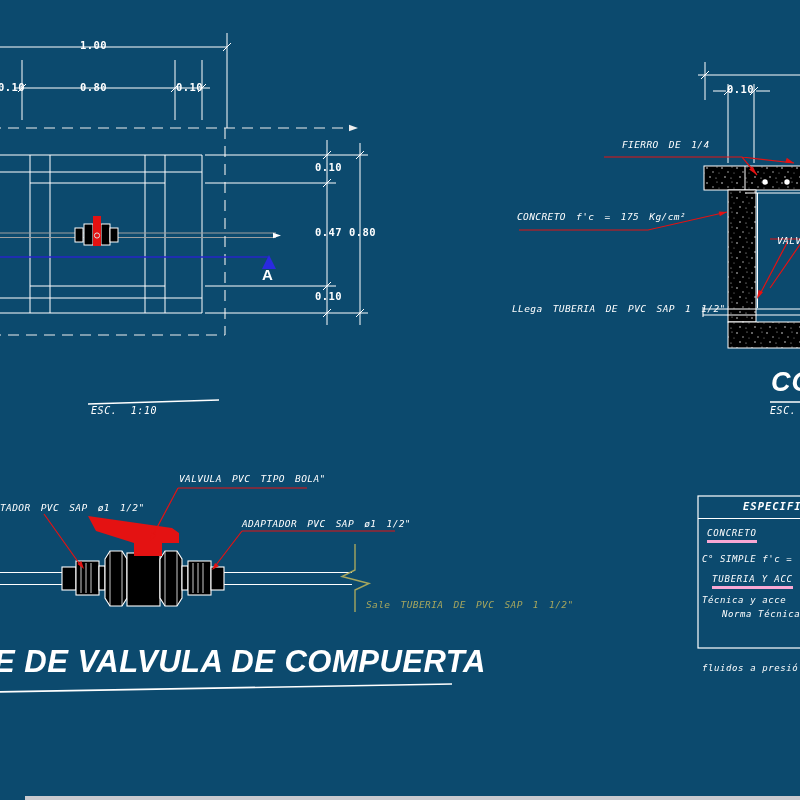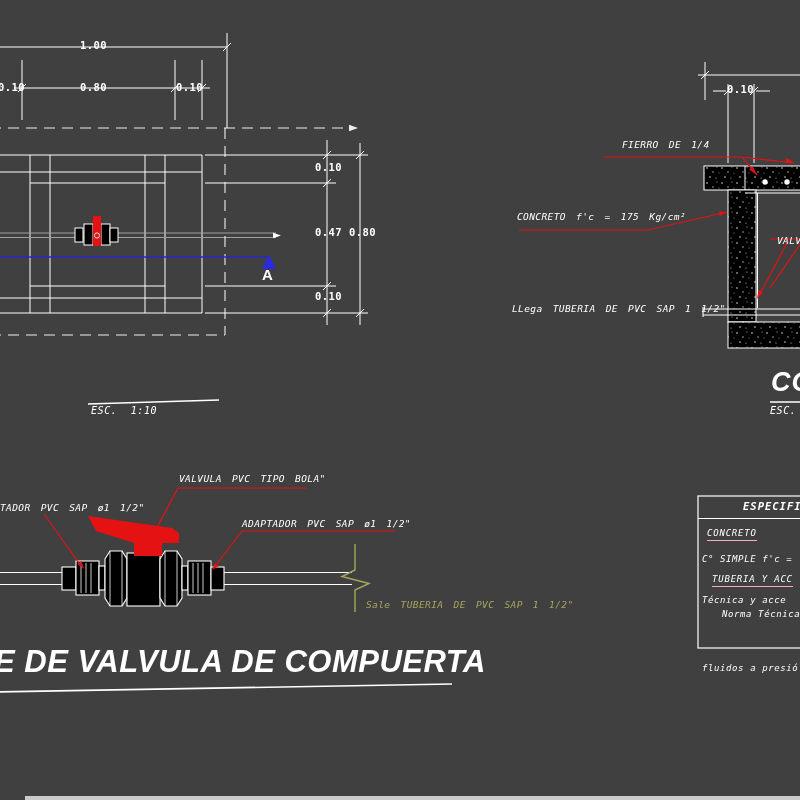--- a/index.html
+++ b/index.html
@@ -1,34 +1,34 @@
 <!DOCTYPE html>
 <html><head>
 <meta charset="utf-8">
 <style>
   html,body{margin:0;padding:0;background:#000;}
-  #stage{position:relative;width:800px;height:800px;background:#404040;overflow:hidden;
+  #stage{position:relative;width:800px;height:800px;background:#0c4a6e;overflow:hidden;
          font-family:"DejaVu Sans Mono", monospace;}
   #stage svg{position:absolute;left:0;top:0;}
   .lbl{position:absolute;color:#fff;font:italic 9.5px "DejaVu Sans Mono", monospace;
        letter-spacing:.4px;word-spacing:4px;white-space:pre;line-height:1;}
   .olive{color:#a6a65e;margin-top:28px;}
   .dimnum{position:absolute;color:#fff;font:700 10.5px "DejaVu Sans Mono", monospace;
           letter-spacing:.4px;white-space:pre;line-height:1;}
   .marker{position:absolute;color:#fff;font:700 15px "Liberation Sans", sans-serif;line-height:1;}
   .view-title{position:absolute;color:#fff;font:italic 700 27px "Liberation Sans", sans-serif;
               letter-spacing:1px;white-space:pre;line-height:1;}
   .esc{position:absolute;color:#fff;font:italic 10px "DejaVu Sans Mono", monospace;
        letter-spacing:.6px;white-space:pre;line-height:1;}
   .big-title{position:absolute;color:#fff;font:italic 700 31px "Liberation Sans", sans-serif;
              letter-spacing:.5px;white-space:pre;line-height:1;}
   .spec-title{position:absolute;color:#fff;font:italic 700 10.5px "DejaVu Sans Mono", monospace;
               letter-spacing:1px;white-space:pre;line-height:1;}
   .spec-head{position:absolute;color:#fff;font:italic 9px "DejaVu Sans Mono", monospace;
-             letter-spacing:.8px;white-space:pre;line-height:1;border-bottom:1px solid #f9a8d4;padding-bottom:2px;}
+             letter-spacing:.8px;white-space:pre;line-height:1;border-bottom:3px solid #f9a8d4;padding-bottom:2px;}
   .spec-line{position:absolute;color:#fff;font:italic 9px "DejaVu Sans Mono", monospace;
              letter-spacing:.6px;white-space:pre;line-height:1;}
 </style>
 </head>
 <body>
 
 <div id="stage">
 
   <svg width="800" height="800" viewBox="0 0 800 800">
     <defs>

